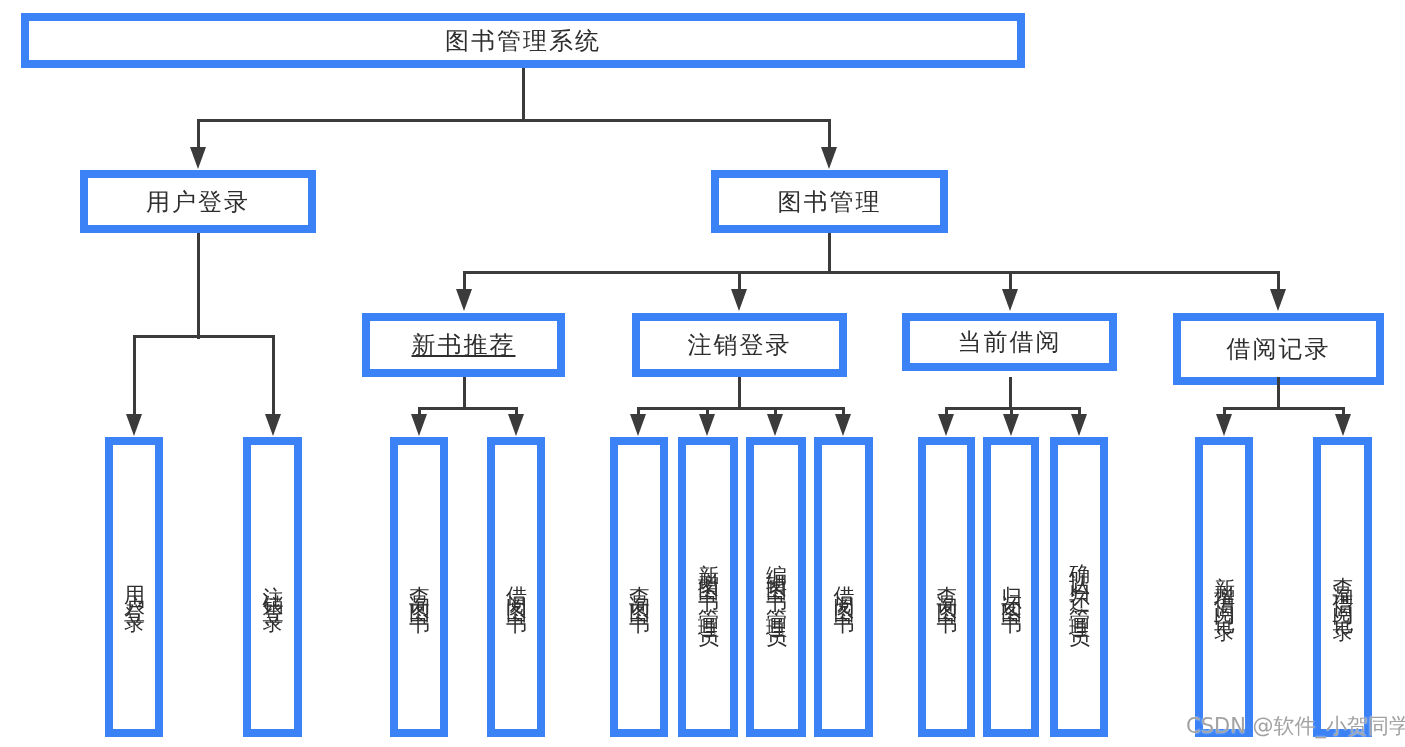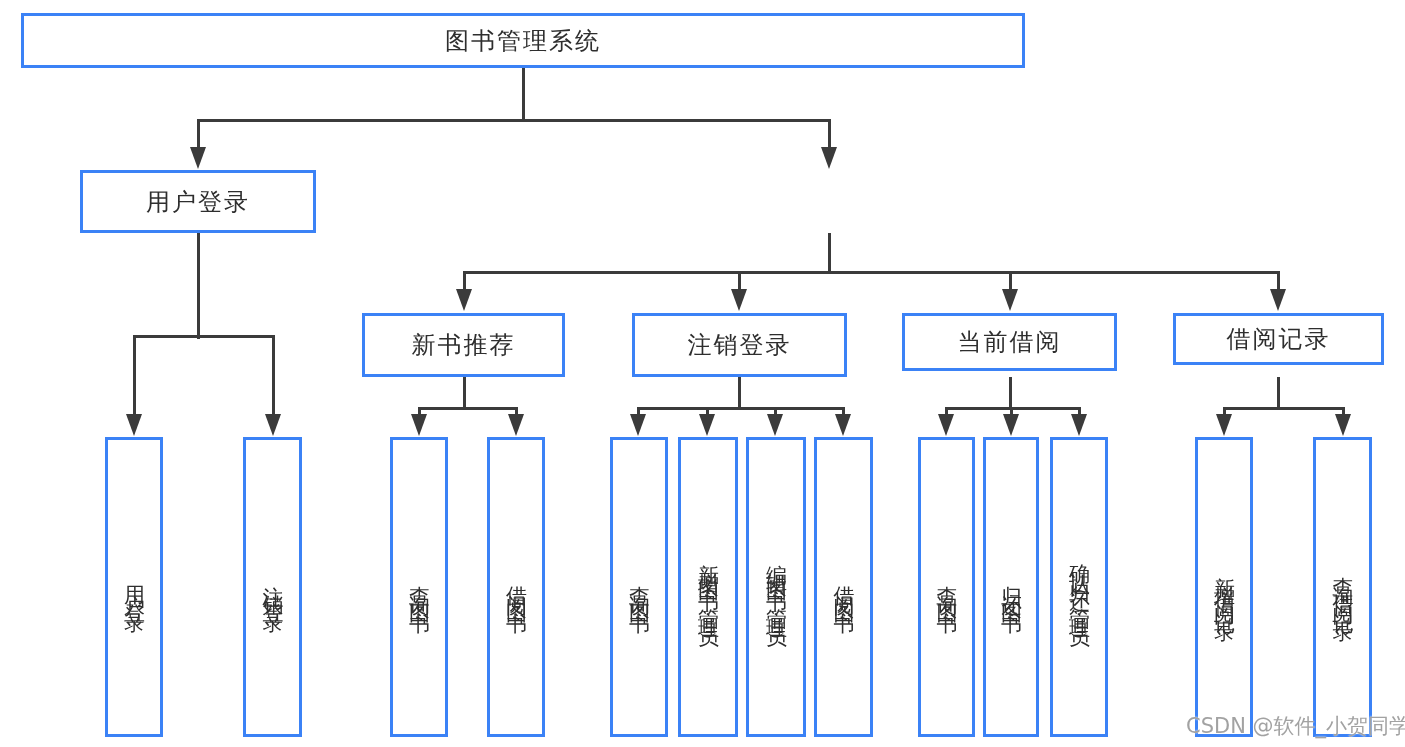--- a/index.html
+++ b/index.html
@@ -1,21 +1,21 @@
 <!DOCTYPE html>
 <html><head>
 <meta charset="utf-8">
 <style>
   html,body{margin:0;padding:0;background:#ffffff;}
   .canvas{
     position:relative;width:1405px;height:747px;background:#ffffff;overflow:hidden;
     font-family:"DejaVu Sans","Liberation Sans",sans-serif;color:#2e2e2e;
   }
   .node{
-    position:absolute;box-sizing:border-box;border:3px solid #3b82f6;background:#ffffff;
+    position:absolute;box-sizing:border-box;border:8px solid #3b82f6;background:#ffffff;
     display:flex;align-items:center;justify-content:center;
   }
   .hbox{font-size:24px;letter-spacing:2px;white-space:nowrap;}
   .vbox{
     writing-mode:vertical-rl;text-orientation:mixed;
     font-size:21px;letter-spacing:9px;line-height:1;
   }
   .line{position:absolute;background:#3b3b3b;}
   .arrow{
     position:absolute;width:0;height:0;
@@ -28,25 +28,26 @@
   }
 </style>
 </head>
 <body>
 
 <div class="canvas">
 
   <div class="node hbox" style="left:21px;top:13px;width:1004px;height:55px;">图书管理系统</div>
 
   <div class="node hbox" style="left:80px;top:170px;width:236px;height:63px;">用户登录</div>
+  <div class="node hbox" style="left:711px;top:170px;width:237px;height:63px;">图书管理</div>
 
-  <div class="node hbox" style="left:362px;top:313px;width:203px;height:64px;">新书推荐</div>
+  <div class="node hbox" style="left:362px;top:313px;width:203px;height:64px;text-decoration:underline;">新书推荐</div>
   <div class="node hbox" style="left:632px;top:313px;width:215px;height:64px;">注销登录</div>
   <div class="node hbox" style="left:902px;top:313px;width:215px;height:58px;">当前借阅</div>
-  <div class="node hbox" style="left:1173px;top:313px;width:211px;height:52px;">借阅记录</div>
+  <div class="node hbox" style="left:1173px;top:313px;width:211px;height:72px;">借阅记录</div>
 
   <div class="node vbox" style="left:105px;top:437px;width:58px;height:300px;">用户登录</div>
   <div class="node vbox" style="left:243px;top:437px;width:59px;height:300px;">注销登录</div>
 
   <div class="node vbox" style="left:390px;top:437px;width:58px;height:300px;">查询图书</div>
   <div class="node vbox" style="left:487px;top:437px;width:58px;height:300px;">借阅图书</div>
 
   <div class="node vbox" style="left:610px;top:437px;width:58px;height:300px;">查询图书</div>
   <div class="node vbox" style="left:678px;top:437px;width:60px;height:300px;">新增图书（管理员）</div>
   <div class="node vbox" style="left:746px;top:437px;width:60px;height:300px;">编辑图书（管理员）</div>

